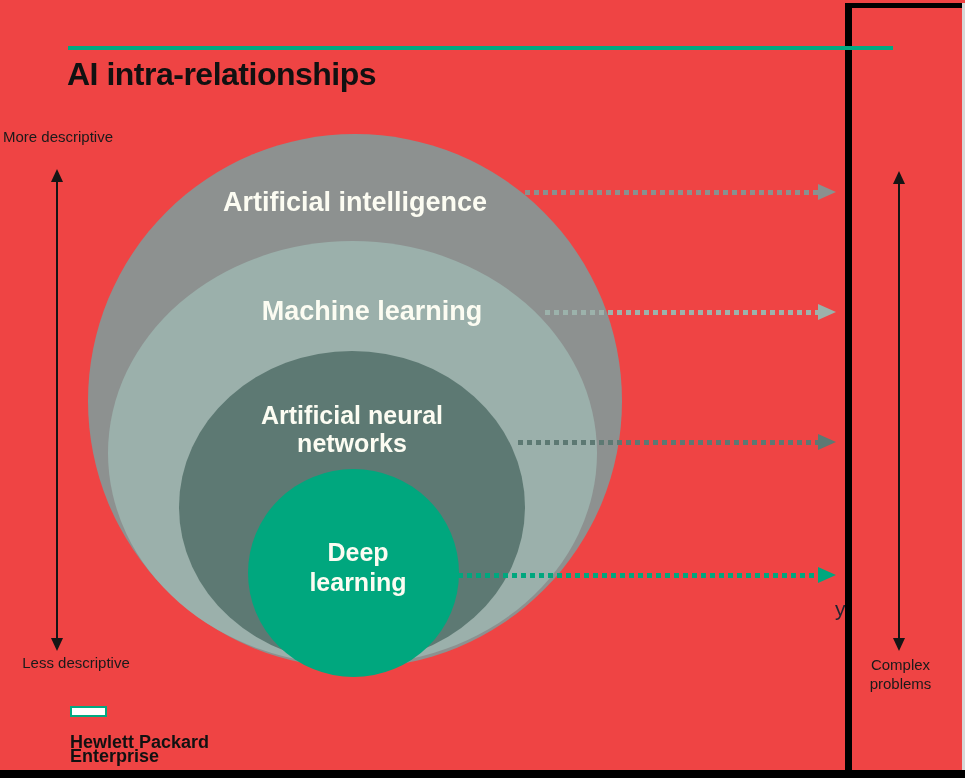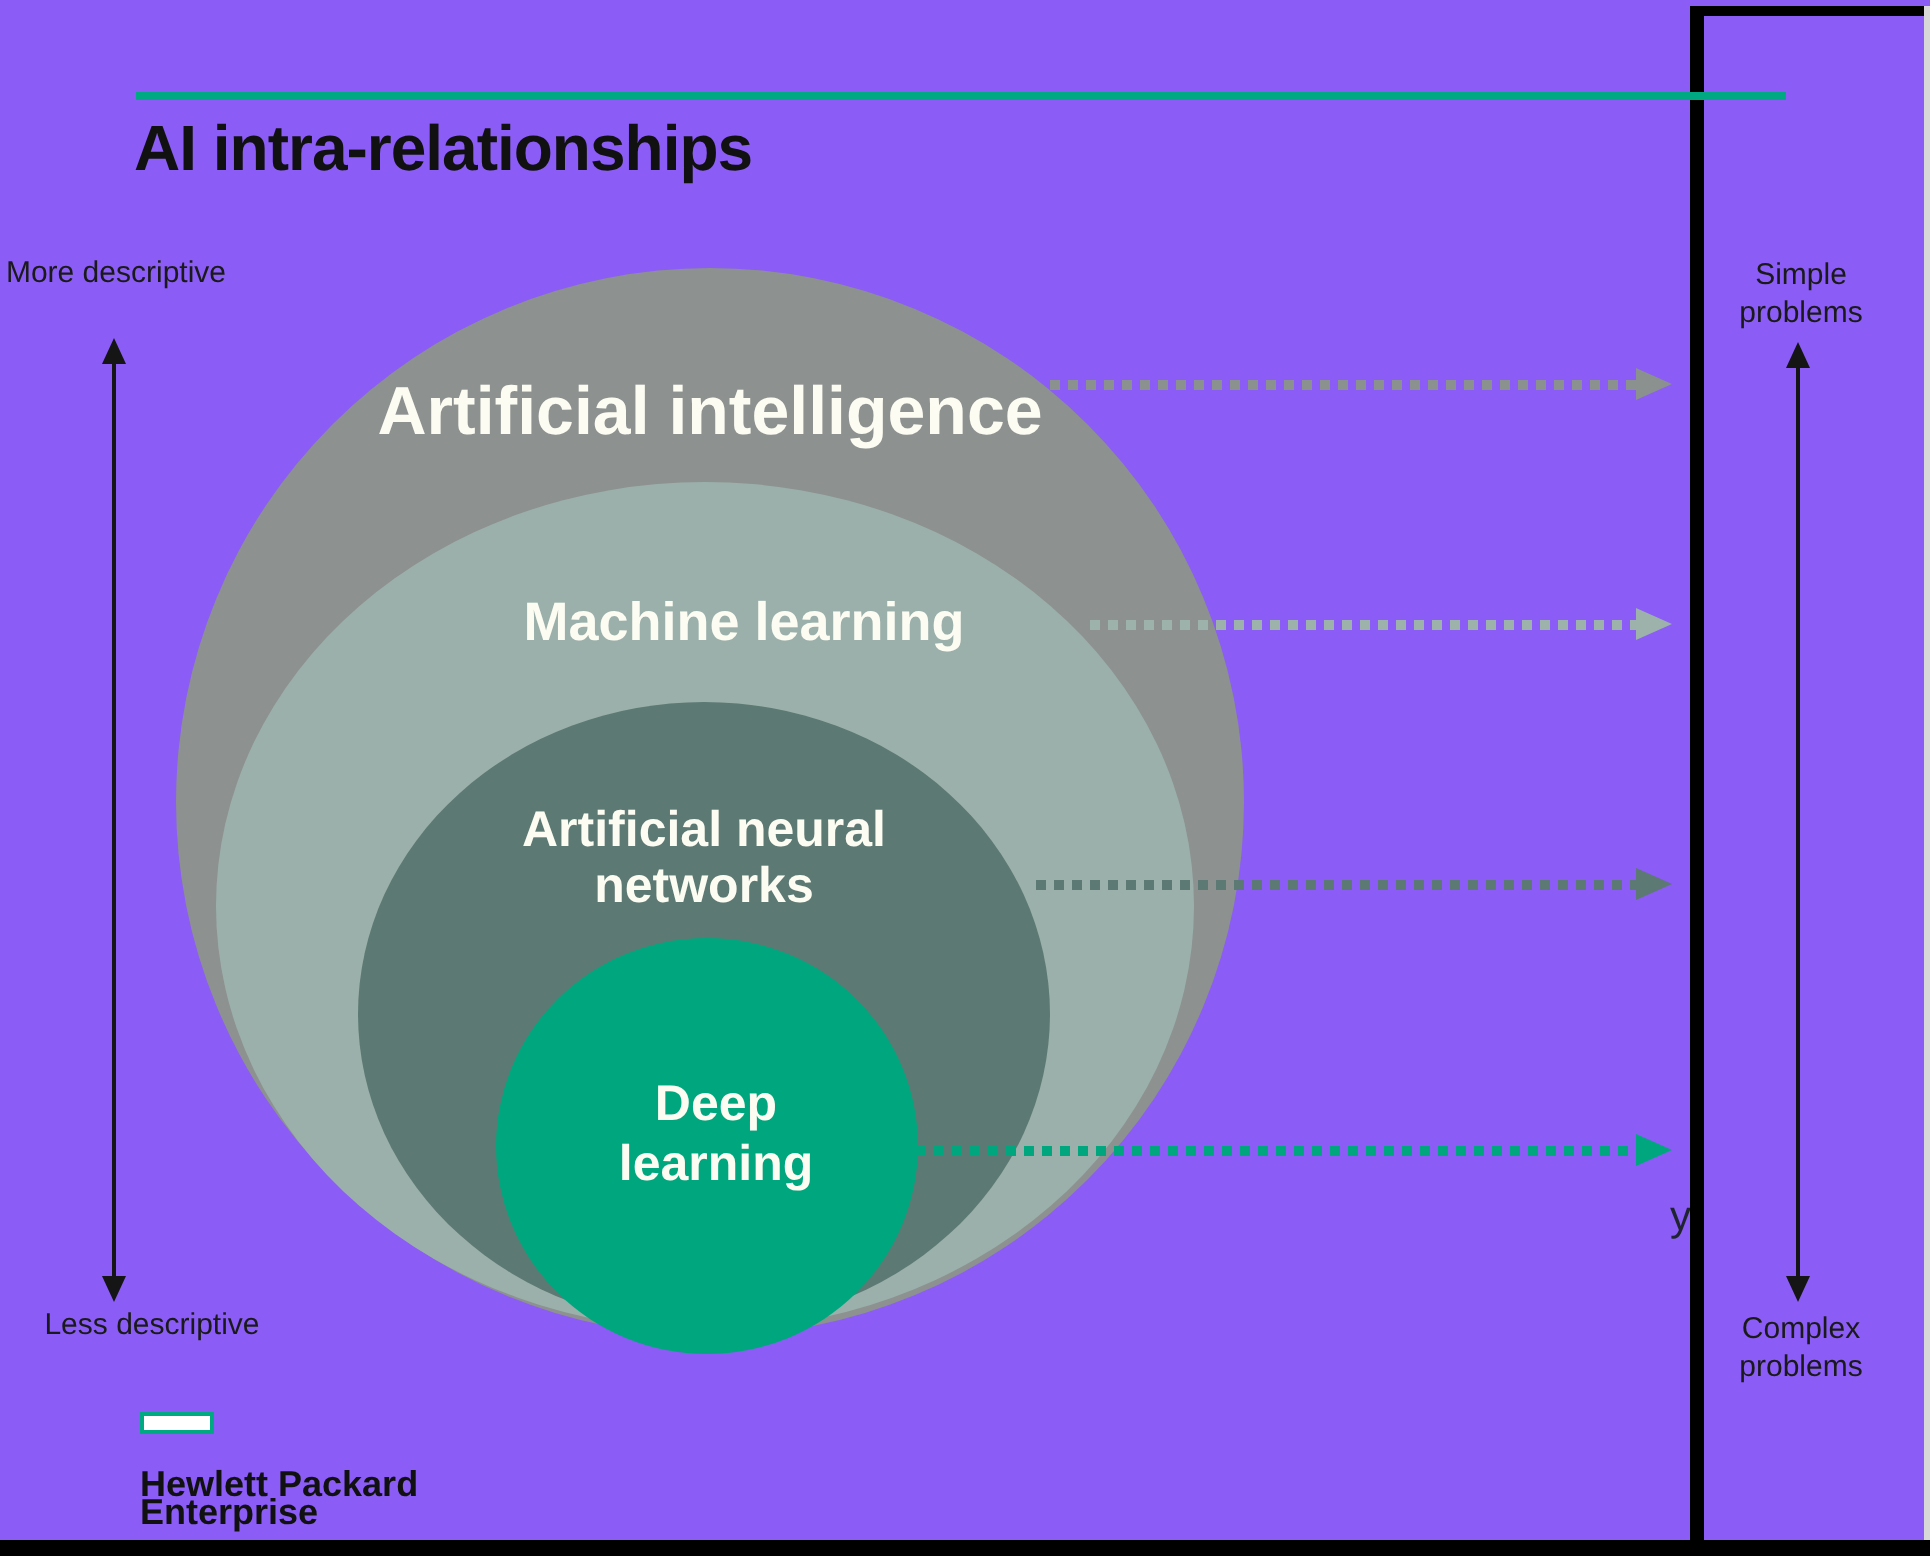--- a/index.html
+++ b/index.html
@@ -1,30 +1,30 @@
 <!DOCTYPE html>
 <html><head>
 <meta charset="utf-8">
 <style>
   html,body{margin:0;padding:0;background:#ffffff;}
   .stage{
-    position:relative;width:965px;height:778px;background:#8b5cf6;overflow:hidden;
+    position:relative;width:965px;height:778px;background:#ef4444;overflow:hidden;
     font-family:"Liberation Sans","DejaVu Sans",sans-serif;
   }
   
   .accent-line{position:absolute;left:68px;top:46px;width:825px;height:4px;background:#01a982;z-index:9;}
   .title{position:absolute;left:67px;top:56px;margin:0;font-size:32px;font-weight:bold;color:#111111;letter-spacing:-0.5px;}
   
   .ring{position:absolute;border-radius:50%;}
   .ring-ai {left:88px; top:134px;width:534px;height:534px;background:#8d9190;z-index:1;}
   .ring-ml {left:108px;top:241px;width:489px;height:424px;background:#9bb0ab;z-index:2;}
   .ring-ann{left:179px;top:351px;width:346px;height:312px;background:#5d7973;z-index:3;}
   .ring-dl {left:248px;top:469px;width:211px;height:208px;background:#00a77e;z-index:4;}
   .ring-label{position:absolute;color:#fcfcf2;font-weight:bold;text-align:center;z-index:5;}
-  .lbl-ai {left:155px;top:187px;width:400px;font-size:34px;text-align:center;}
+  .lbl-ai {left:155px;top:187px;width:400px;font-size:27px;text-align:center;}
   .lbl-ml {left:172px;top:296px;width:400px;font-size:27px;}
   .lbl-ann{left:222px;top:401px;width:260px;font-size:25px;line-height:28px;}
   .lbl-dl {left:288px;top:537px;width:140px;font-size:25px;line-height:30px;}
   
   .dots{position:absolute;height:5px;z-index:6;}
   .head{position:absolute;width:0;height:0;border-top:8px solid transparent;border-bottom:8px solid transparent;z-index:6;}
   .dots-ai {left:525px;top:190px;width:293px;background:repeating-linear-gradient(to right,#8a918f 0 5px,transparent 5px 9px);}
   .head-ai {left:818px;top:184px;border-left:18px solid #8a918f;}
   .dots-ml {left:545px;top:310px;width:273px;background:repeating-linear-gradient(to right,#9cb2ab 0 5px,transparent 5px 9px);}
   .head-ml {left:818px;top:304px;border-left:18px solid #9cb2ab;}
@@ -85,21 +85,20 @@
   <div class="head head-ann"></div>
   <div class="dots dots-dl"></div>
   <div class="head head-dl"></div>
 
   <div class="axis-label lbl-left-top">More descriptive</div>
   <div class="tri tri-up tri-l-up"></div>
   <div class="varrow varrow-left"></div>
   <div class="tri tri-down tri-l-down"></div>
   <div class="axis-label lbl-left-bottom">Less descriptive</div>
 
-  <div class="axis-label lbl-right-top">Simple problems</div>
   <div class="tri tri-up tri-r-up"></div>
   <div class="varrow varrow-right"></div>
   <div class="tri tri-down tri-r-down"></div>
   <div class="axis-label lbl-right-bottom">Complex problems</div>
 
   <div class="clipped-y">y</div>
 
   <div class="frame-top"></div>
   <div class="frame-left"></div>
   <div class="frame-bottom"></div>

